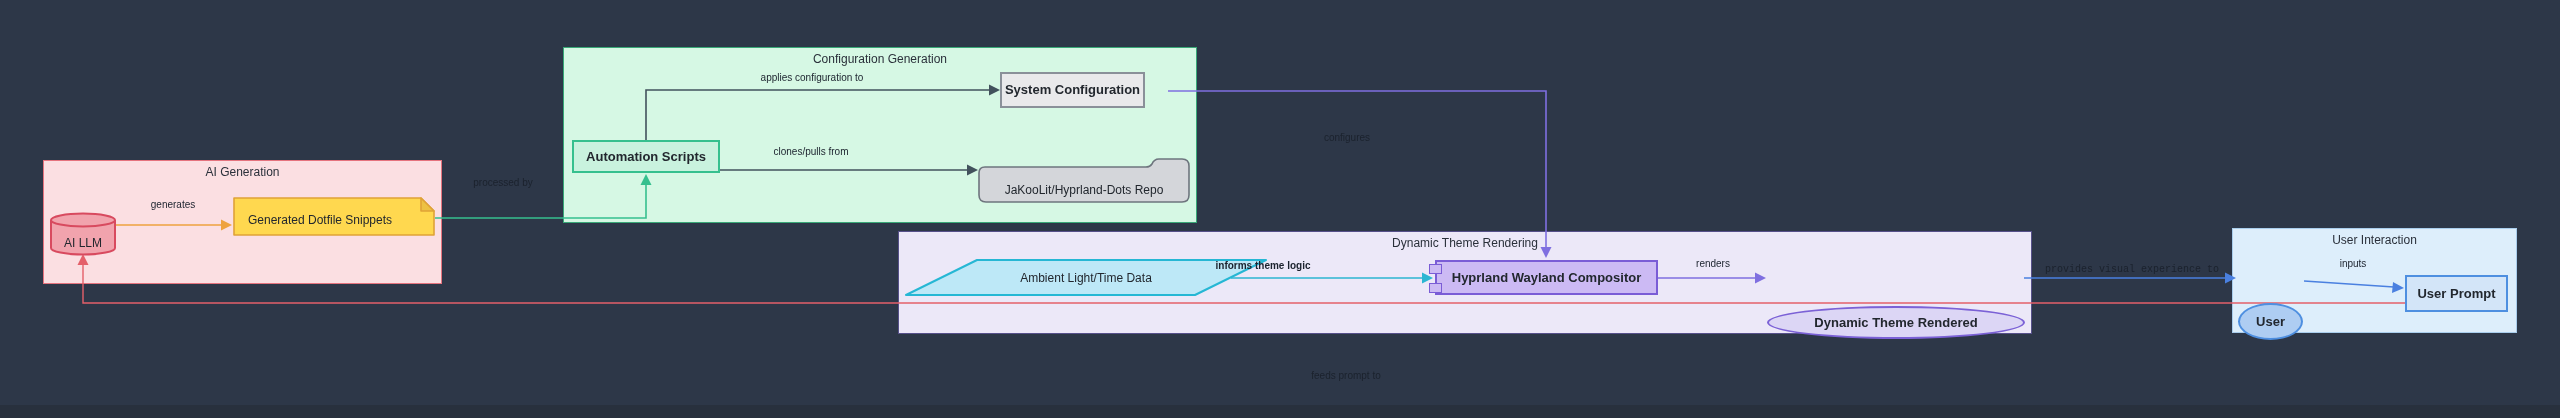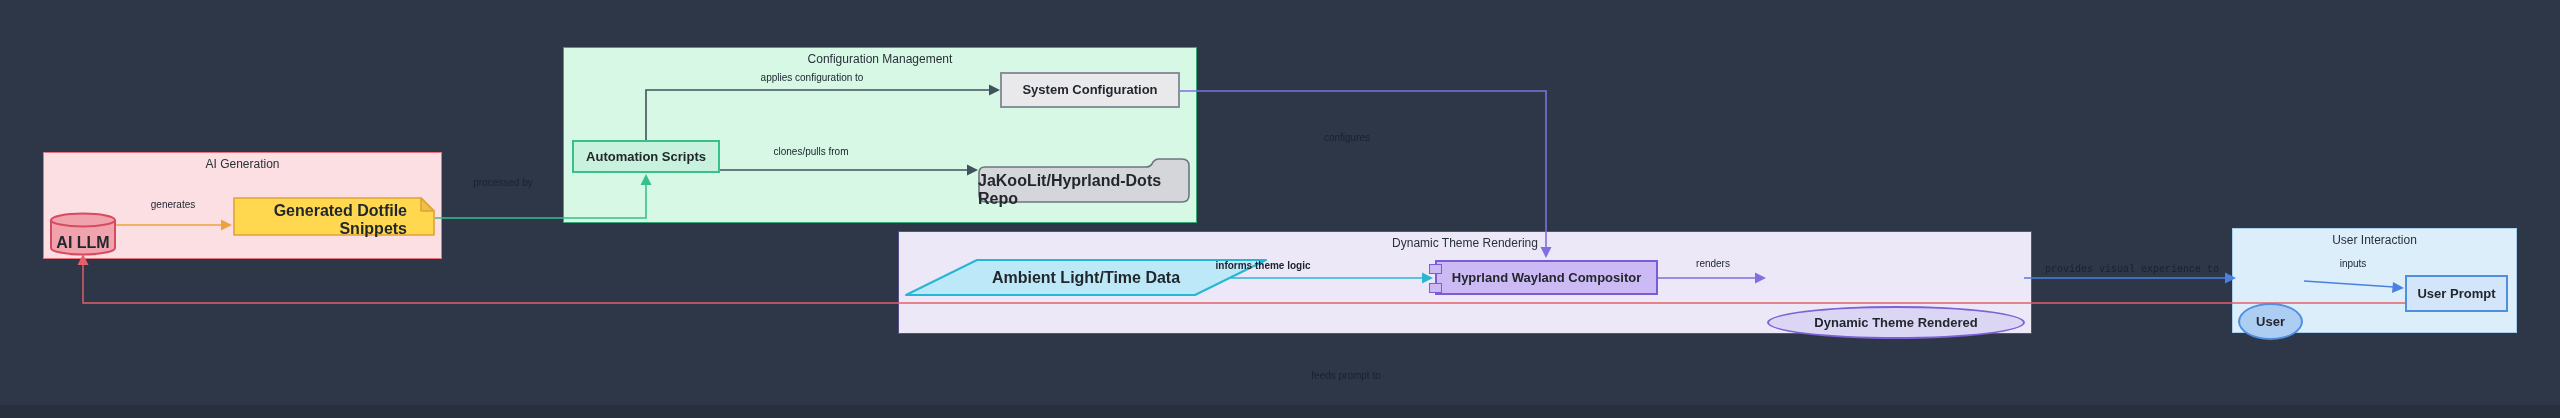--- a/index.html
+++ b/index.html
@@ -4,53 +4,53 @@
 <style>
   html,body{margin:0;padding:0;background:#20262f;}
   .canvas{
     position:relative;width:2560px;height:418px;overflow:hidden;
     background:var(--bg);
     font-family:"Liberation Sans",sans-serif;
   }
   .bottom-strip{position:absolute;left:0;top:405px;width:2560px;height:13px;background:var(--bgStrip);}
   .group{position:absolute;box-sizing:border-box;}
   .group-title{display:block;text-align:center;padding-top:4px;font-size:12px;color:#2a303a;}
-  .g-ai{left:43px;top:152px;width:399px;height:107px;background:var(--aiBoxFill);border:1.5px solid var(--aiBoxStroke);}
+  .g-ai{left:43px;top:160px;width:399px;height:124px;background:var(--aiBoxFill);border:1.5px solid var(--aiBoxStroke);}
   .g-config{left:563px;top:47px;width:634px;height:176px;background:var(--configFill);border:1.5px solid var(--configStroke);}
   .g-theme{left:898px;top:231px;width:1134px;height:103px;background:var(--themeFill);border:1.2px solid var(--themeStroke);}
   .g-user{left:2232px;top:228px;width:285px;height:105px;background:var(--userBoxFill);border:1.5px solid var(--userBoxStroke);}
   .edges{position:absolute;left:0;top:0;pointer-events:none;}
   .node{position:absolute;box-sizing:border-box;display:flex;align-items:center;justify-content:center;
         font-size:13px;font-weight:bold;color:var(--nodeText);text-align:center;line-height:1.05;}
   .n-auto{left:572px;top:140px;width:148px;height:33px;background:var(--autoFill);border:2px solid var(--autoStroke);}
-  .n-sys{left:1000px;top:72px;width:180px;height:36px;background:var(--grayFill);border:2px solid var(--grayStroke);}
+  .n-sys{left:1000px;top:72px;width:145px;height:36px;background:var(--grayFill);border:2px solid var(--grayStroke);}
   .n-comp{left:1435px;top:260px;width:223px;height:35px;background:var(--compFill);border:2px solid var(--compStroke);}
   .comp-tab{position:absolute;width:11px;height:8px;background:var(--compFill);border:1.5px solid var(--compStroke);left:-8px;}
   .comp-tab.t1{top:2px;} .comp-tab.t2{top:21px;}
   .n-ellipse{border-radius:50%;margin-top:44px;}
   .n-rendered{left:1767px;top:262px;width:258px;height:33px;background:var(--ellFill);border:2px solid var(--ellStroke);}
   .n-user{left:2238px;top:259px;width:65px;height:37px;background:var(--userFill);border:2px solid var(--userStroke);}
   .n-prompt{left:2405px;top:275px;width:103px;height:37px;background:var(--promptFill);border:2px solid var(--userStroke);}
   .shape-node{position:absolute;}
   .shape-node .lbl{position:absolute;left:0;top:0;width:100%;height:100%;display:flex;align-items:center;justify-content:center;
-        font-size:16px;font-weight:bold;color:var(--nodeText);}
+        font-size:12px;font-weight:normal;color:var(--nodeText);}
   .edge-label{position:absolute;transform:translate(-50%,-50%);white-space:nowrap;
         font-size:10px;color:var(--labelText);}
 </style>
 </head>
 <body>
 
 <div class="canvas">
   <div class="bottom-strip"></div>
 
   <div class="group g-ai">
     <span class="group-title">AI Generation</span>
   </div>
   <div class="group g-config">
-    <span class="group-title">Configuration Management</span>
+    <span class="group-title">Configuration Generation</span>
   </div>
   <div class="group g-theme">
     <span class="group-title">Dynamic Theme Rendering</span>
   </div>
   <div class="group g-user">
     <span class="group-title">User Interaction</span>
   </div>
 
   <svg class="edges" width="2560" height="418" viewBox="0 0 2560 418">
 

